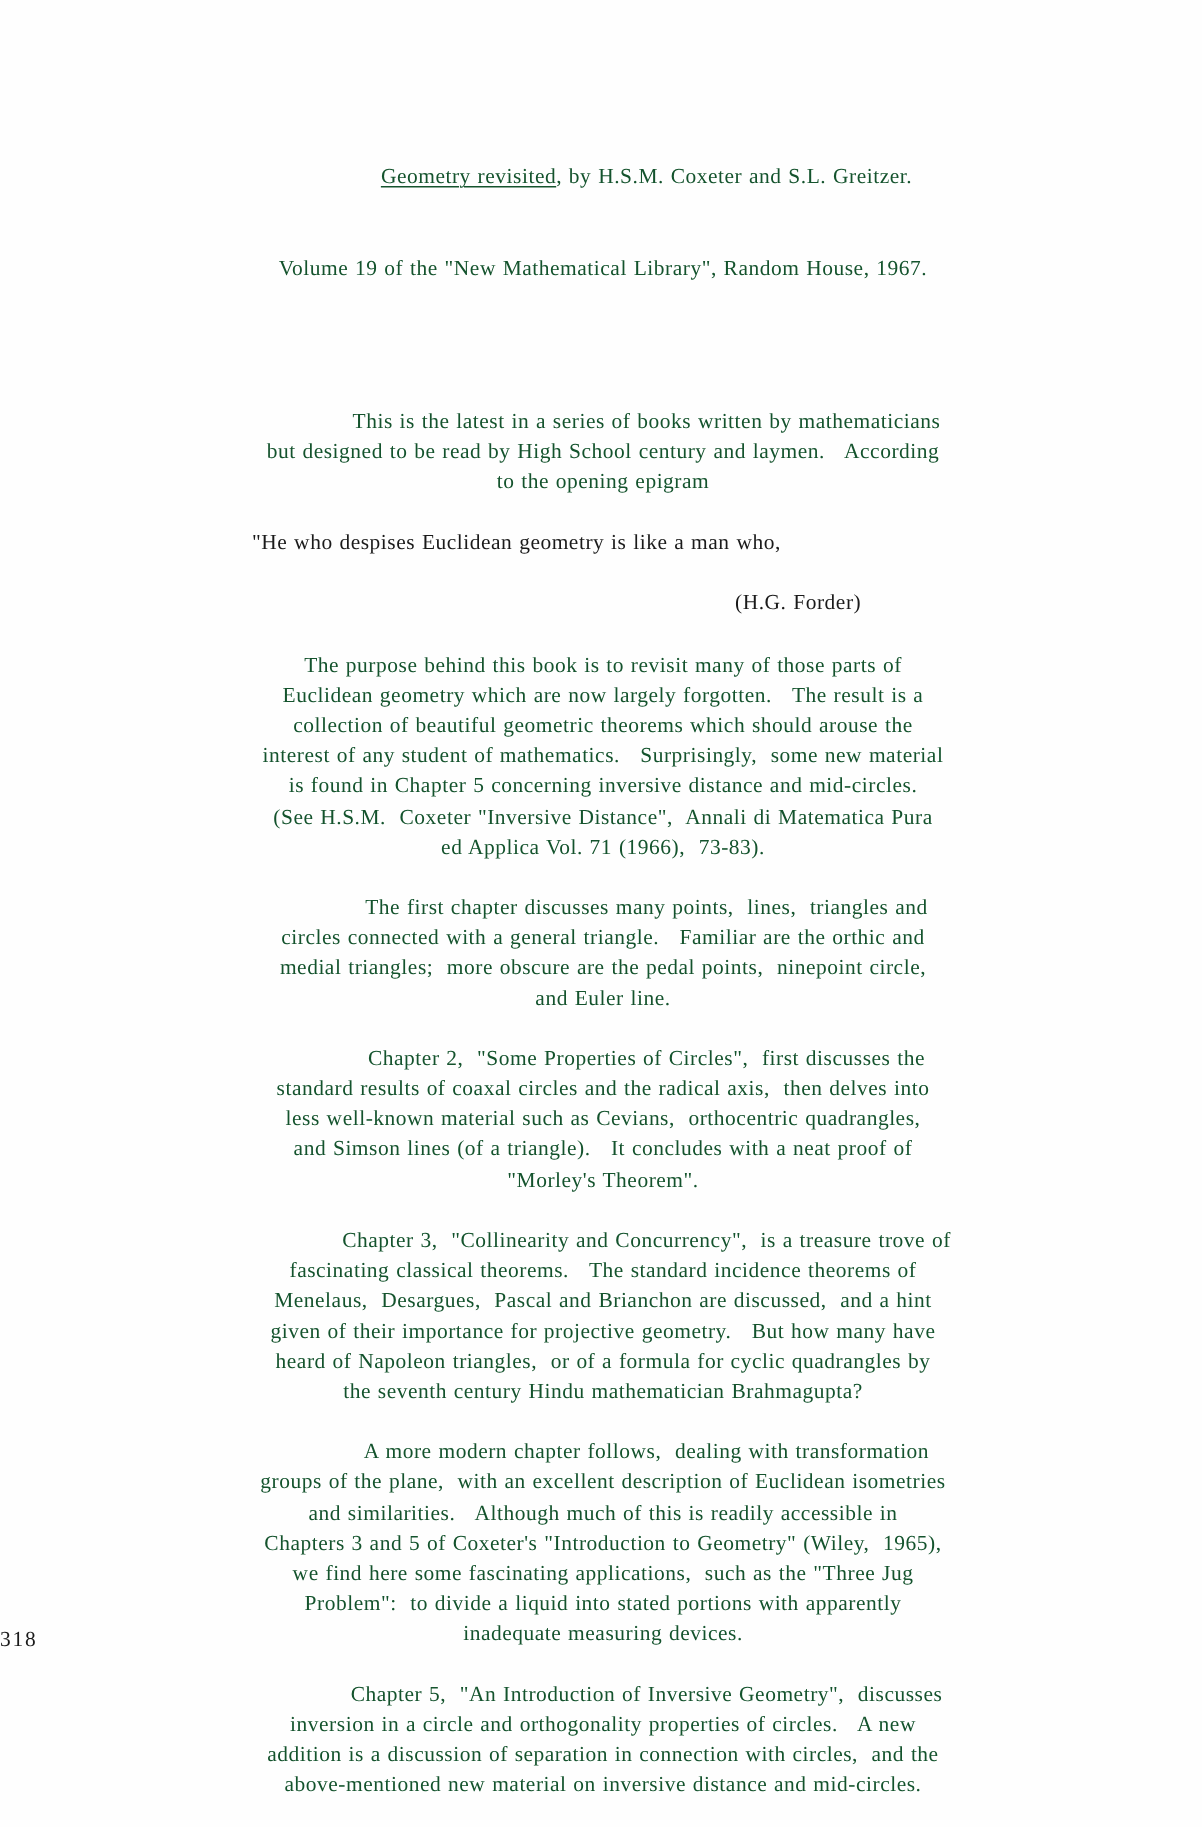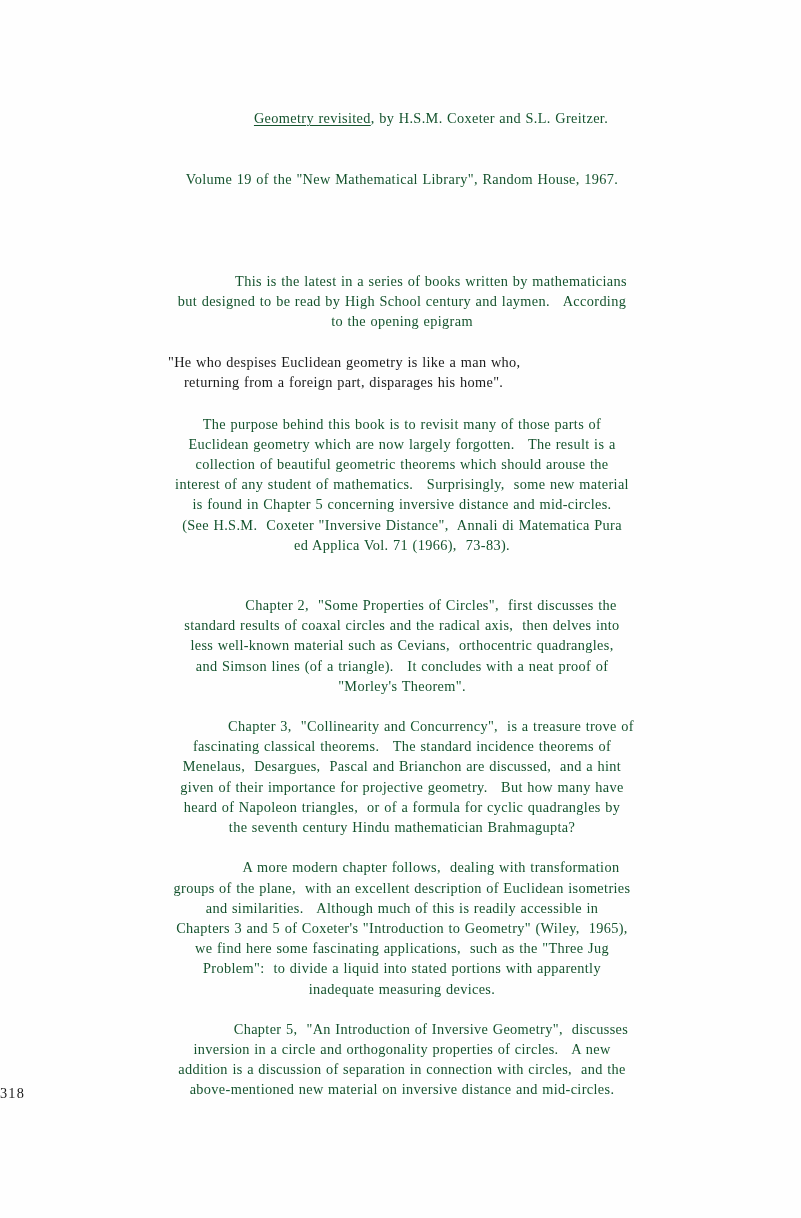--- a/index.html
+++ b/index.html
@@ -120,35 +120,39 @@
     <div class="spacer-lg"></div>
 
     <p class="para indent-para">This is the latest in a series of books written by mathematicians
 but designed to be read by High School century and laymen.   According
 to the opening epigram</p>
 
     <div class="spacer-md"></div>
 
     <div class="quote-block">
       <div class="quote-line-1">"He who despises Euclidean geometry is like a man who,</div>
-      <div class="quote-line-2">returning from a foreign part,  disparages his home".</div>
+      <div class="quote-attrib">(H.G. Forder)</div>
     </div>
 
     <div class="spacer-md"></div>
 
     <p class="para">The purpose behind this book is to revisit many of those parts of
 Euclidean geometry which are now largely forgotten.   The result is a
 collection of beautiful geometric theorems which should arouse the
 interest of any student of mathematics.   Surprisingly,  some new material
 is found in Chapter 5 concerning inversive distance and mid-circles.
 (See H.S.M.  Coxeter "Inversive Distance",  Annali di Matematica Pura
 ed Applica Vol. 71 (1966),  73-83).</p>
 
     <div class="spacer-sm"></div>
 
+    <p class="para indent-para">The first chapter discusses many points,  lines,  triangles and
+circles connected with a general triangle.   Familiar are the orthic and
+medial triangles;  more obscure are the pedal points,  ninepoint circle,
+and Euler line.</p>
 
     <div class="spacer-sm"></div>
 
     <p class="para indent-para">Chapter 2,  "Some Properties of Circles",  first discusses the
 standard results of coaxal circles and the radical axis,  then delves into
 less well-known material such as Cevians,  orthocentric quadrangles,
 and Simson lines (of a triangle).   It concludes with a neat proof of
 "Morley's Theorem".</p>
 
     <div class="spacer-sm"></div>

